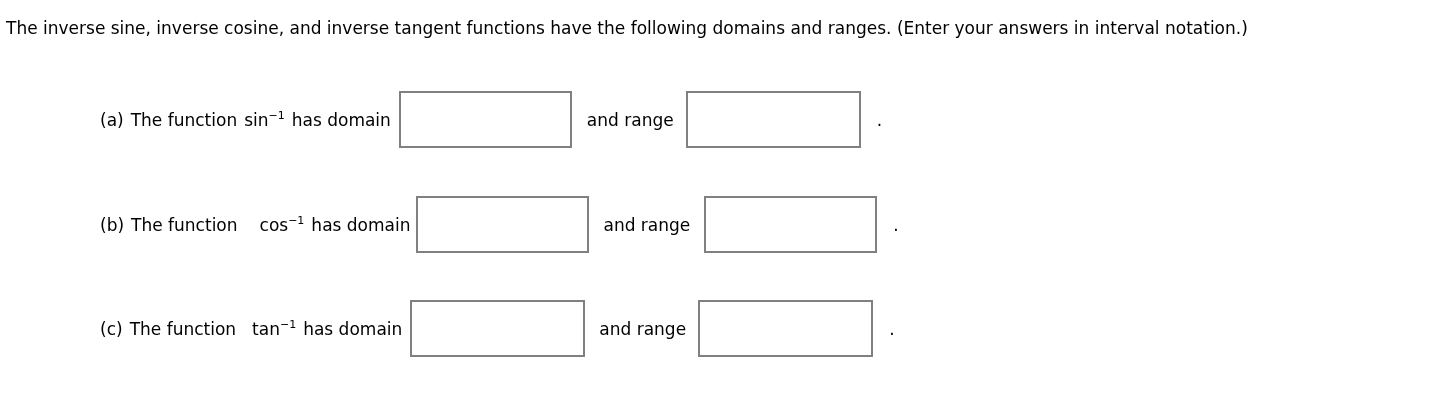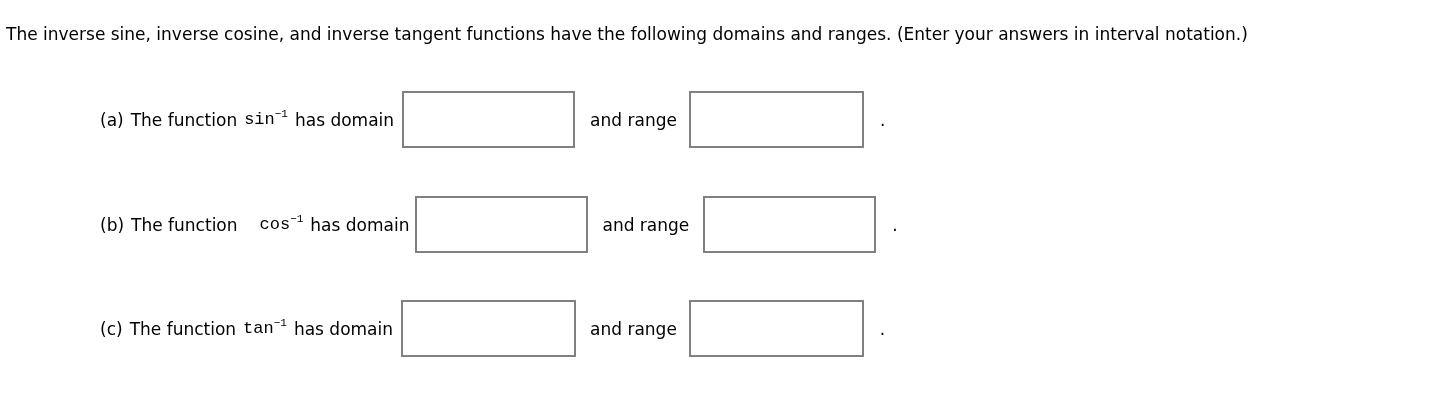--- a/index.html
+++ b/index.html
@@ -12,21 +12,21 @@
     height: 404px;
     position: relative;
     font-family: "DejaVu Sans", "Liberation Sans", sans-serif;
     color: #000000;
     overflow: hidden;
   }
 
   .prompt {
     position: absolute;
     left: 6px;
-    top: 19px;
+    top: 13px;
     width: 1432px;
     font-size: 17px;
     line-height: 30px;
     color: #000000;
     white-space: normal;
   }
 
   .qrow {
     position: absolute;
     left: 100px;
@@ -40,21 +40,20 @@
   .row-a { top: 91px; }
   .row-b { top: 196px; }
   .row-c { top: 300px; }
 
   .row-label {
     display: inline-block;
   }
 
   .fn {
     display: inline-block;
-    font-family: Liberation Mono, monospace;
   }
 
   .fn sup {
     font-size: 11px;
     vertical-align: super;
     line-height: 0;
   }
 
   .answer-box {
     display: inline-block;
@@ -128,19 +127,19 @@
   <span class="mid-text" style="margin-left:7px">has domain</span>
   <input class="answer-box dom gap-before-box" type="text" placeholder="" style="">
   <span class="mid-text gap-after-box">and range</span>
   <input class="answer-box rng gap-box2" type="text" placeholder="" style="">
   <span class="period">.</span>
 </div>
 
 <div class="qrow row-c">
   <span class="row-label">(c)</span>
   <span class="mid-text" style="margin-left:7px">The function</span>
-  <span class="fn" style="margin-left:7px"><span>tan</span><sup>−1</sup></span>
+  <span class="fn" style="margin-left:16px"><span>tan</span><sup>−1</sup></span>
   <span class="mid-text" style="margin-left:7px">has domain</span>
   <input class="answer-box dom gap-before-box" type="text" placeholder="" style="">
   <span class="mid-text gap-after-box">and range</span>
   <input class="answer-box rng gap-box2" type="text" placeholder="" style="">
   <span class="period">.</span>
 </div>
 
 </body></html>

